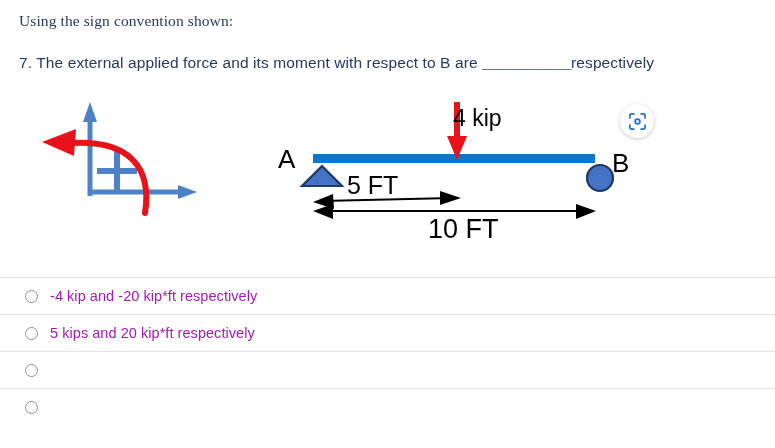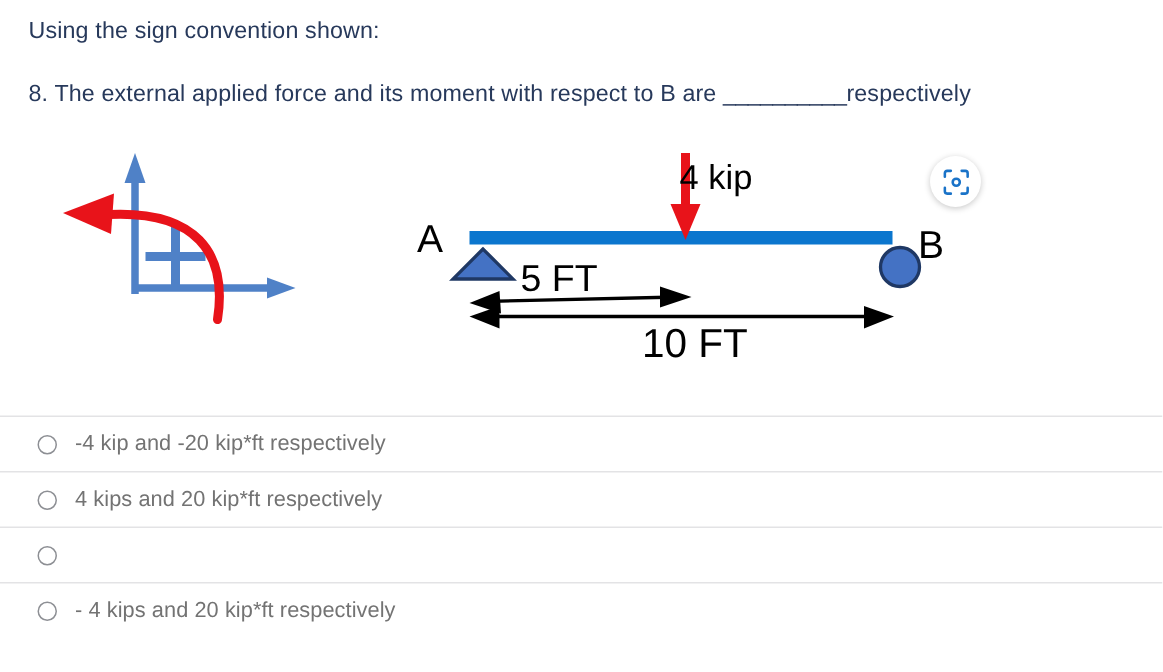--- a/index.html
+++ b/index.html
@@ -18,32 +18,34 @@
 
   
   .q-intro {
     position: absolute;
     left: 19px;
     top: 12px;
     font-size: 15.5px;
     color: #27395b;
     letter-spacing: 0.1px;
     white-space: nowrap;
+    font-family: Liberation Serif, serif;
   }
   .q-line {
     position: absolute;
     left: 19px;
     top: 54px;
     font-size: 15.5px;
     color: #27395b;
     letter-spacing: 0.1px;
     white-space: nowrap;
   }
   .q-blank {
     letter-spacing: -0.4px;
+    font-family: Liberation Mono, monospace;
   }
 
   
   .figure {
     position: absolute;
     left: 0;
     top: 88px;
     width: 775px;
     height: 170px;
     text-align: center;
@@ -89,32 +91,32 @@
     height: 13px;
     border: 1.4px solid #8d8f94;
     border-radius: 50%;
     background: #fff;
     flex: 0 0 auto;
     box-sizing: border-box;
   }
   .opt-label {
     margin-left: 12px;
     font-size: 14.5px;
-    color: #737373;
+    color: #a21caf;
     letter-spacing: 0.05px;
     white-space: nowrap;
   }
 </style>
 </head>
 <body>
 
 <div class="q-intro">Using the sign convention shown:</div>
 
 <div class="q-line">
-  <span>8. The external applied force and its moment with respect to B are </span><span class="q-blank">__________</span><span>respectively</span>
+  <span>7. The external applied force and its moment with respect to B are </span><span class="q-blank">__________</span><span>respectively</span>
 </div>
 
 <div class="figure">
   <svg width="775" height="170" viewBox="0 0 775 170" xmlns="http://www.w3.org/2000/svg">
 
     <g>
 
       <line x1="90" y1="108" x2="90" y2="108" stroke="#4f81c7"></line>
       <path d="M90 30 L90 108" stroke="#4f81c7" stroke-width="5" fill="none"></path>
       <polygon points="90,14 83,34 97,34" fill="#4f81c7"></polygon>
@@ -177,25 +179,24 @@
 
 <div class="options">
 
   <div class="opt-row">
     <span class="radio"></span>
     <span class="opt-label">-4 kip and -20 kip*ft respectively</span>
   </div>
 
   <div class="opt-row">
     <span class="radio"></span>
-    <span class="opt-label">4 kips and 20 kip*ft respectively</span>
-  </div>
-
-  <div class="opt-row">
-    <span class="radio"></span>
-  </div>
-
-  <div class="opt-row">
-    <span class="radio"></span>
-    <span class="opt-label">- 4 kips and 20 kip*ft respectively</span>
+    <span class="opt-label">5 kips and 20 kip*ft respectively</span>
+  </div>
+
+  <div class="opt-row">
+    <span class="radio"></span>
+  </div>
+
+  <div class="opt-row">
+    <span class="radio"></span>
   </div>
 
 </div>
 
 </body></html>

